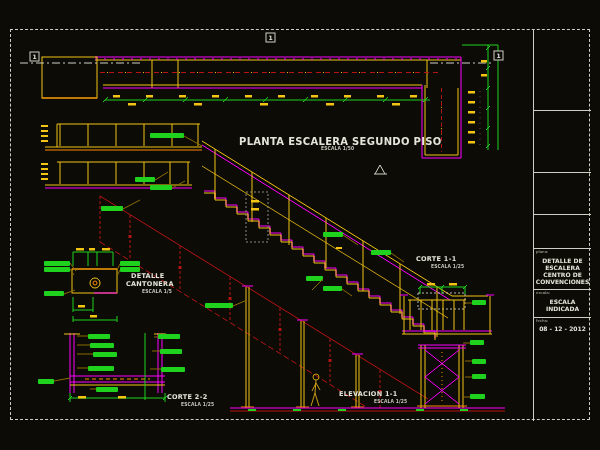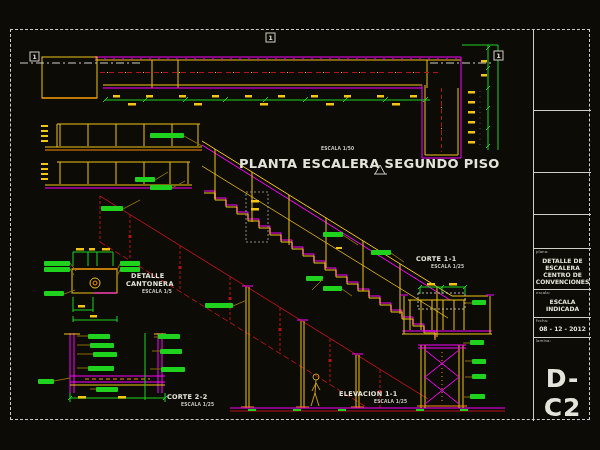--- a/index.html
+++ b/index.html
@@ -10,21 +10,21 @@
   svg path,svg rect,svg circle{fill:none;stroke-width:1;}
   .sy{stroke:var(--yellow);} .so{stroke:var(--orange);} .sm{stroke:var(--magenta);}
   .sr{stroke:var(--red);} .sg{stroke:var(--green);} .sw{stroke:var(--frame);}
   .sl{stroke:#8a6d00;} .sx{stroke:#55544a;}
   .fy rect{fill:var(--yellow);stroke:none;} .fg rect{fill:var(--green);stroke:none;}
   .fr rect{fill:var(--red);stroke:none;}
   .mkbox{fill:var(--background);stroke:var(--frame);}
   .mk{fill:var(--text);stroke:none;font:bold 6px "DejaVu Sans",sans-serif;text-anchor:middle;}
   .labels{position:absolute;left:0;top:0;width:600px;height:450px;}
   .lbl{position:absolute;color:var(--text,#e4e4da);font-weight:bold;white-space:nowrap;letter-spacing:.3px;}
-  .t7{font-size:13px;margin-top:20px;} .t65{font-size:7px;transform:scale(.93);transform-origin:0 0;}
+  .t7{font-size:10px;} .t65{font-size:7px;transform:scale(.93);transform-origin:0 0;}
   .tiny{font-size:8px;transform:scale(.55);transform-origin:0 0;color:#c9c9c0;}
   
   .tb{position:absolute;left:533px;top:29px;width:58px;height:392px;border-left:1px solid var(--frame);box-sizing:border-box;}
   .tb .row{position:relative;border-bottom:1px solid var(--frame);box-sizing:border-box;overflow:hidden;}
   .tb .row:last-child{border-bottom:none;}
   .cell-label{position:absolute;top:0;left:2px;font-size:8px;transform:scale(.5);transform-origin:0 0;color:#b9b9b0;}
   .cell-content{position:absolute;left:0;right:0;top:8px;text-align:center;color:var(--text);font-weight:bold;}
   .cell-content div{font-size:6px;line-height:7px;}
   .sheet{position:absolute;left:0;right:0;top:26px;text-align:center;color:var(--text);
          font-weight:bold;font-size:25px;letter-spacing:1px;}
@@ -309,18 +309,14 @@
       </div>
     </div>
 
     <div class="row" style="height:20px;">
       <span class="cell-label">fecha:</span>
       <div class="cell-content" style="top:7px;">
         <div>08 - 12 - 2012</div>
       </div>
     </div>
 
-    <div class="row" style="height:83px;">
-      <span class="cell-label">lamina:</span>
-      <div class="sheet">D-C2</div>
-    </div>
   </div>
 </div>
 
 </body></html>

